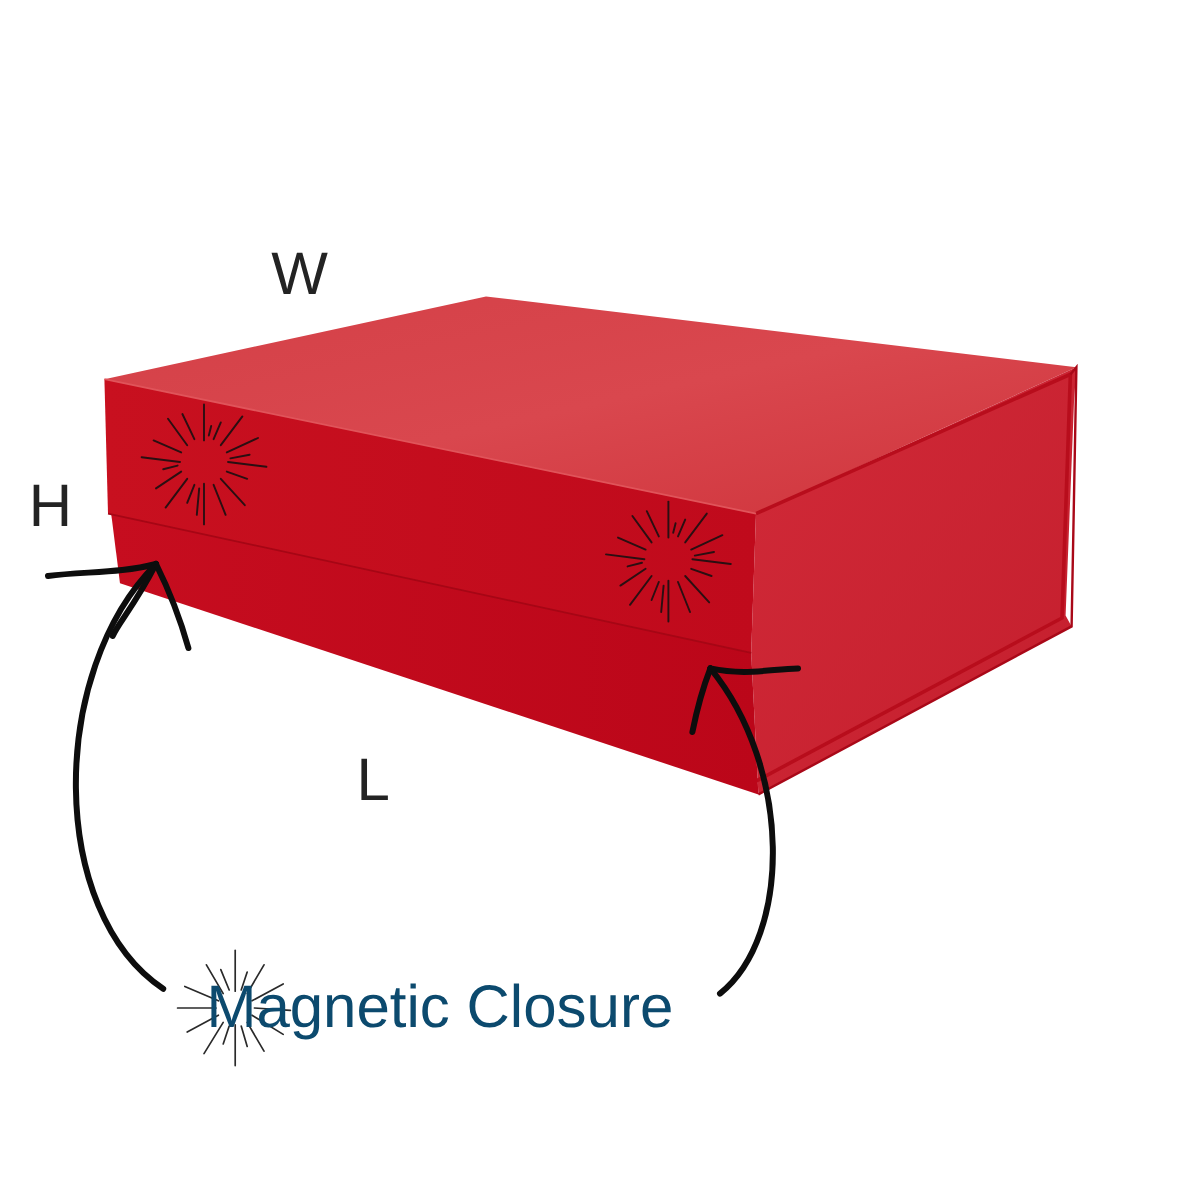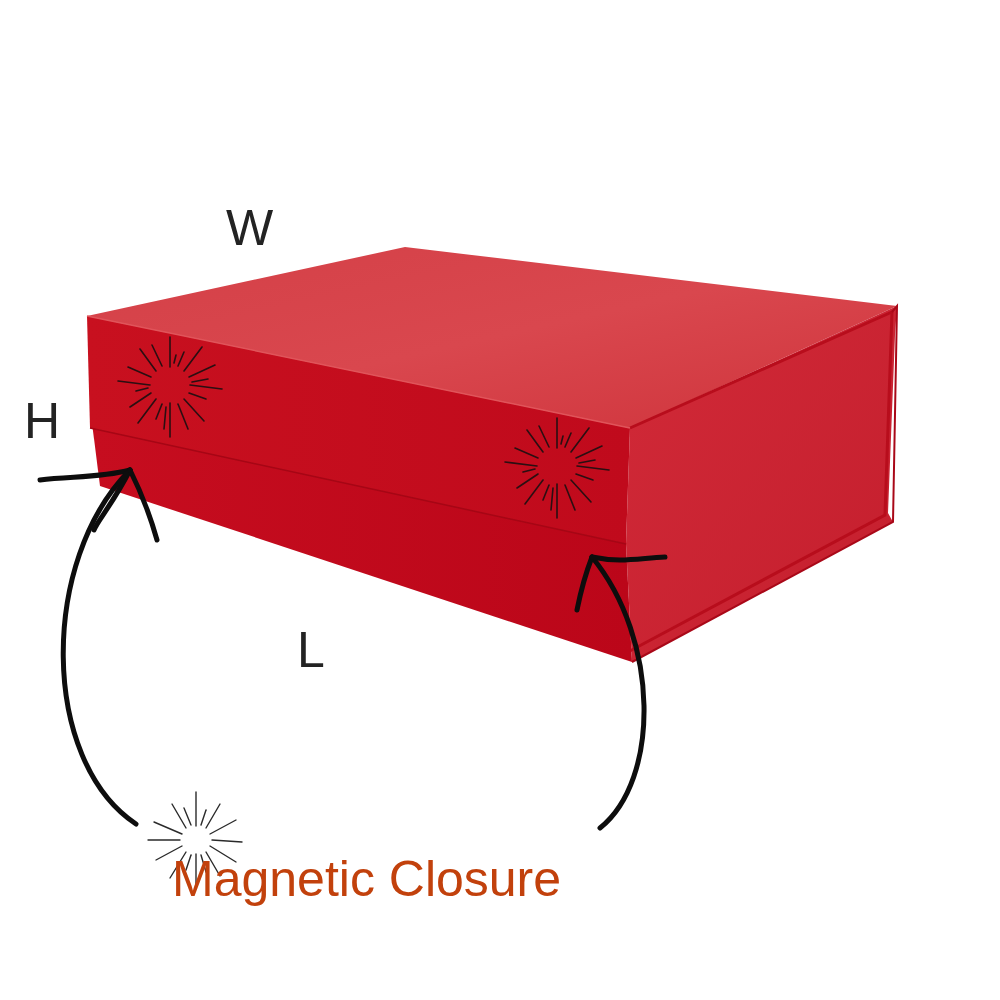--- a/index.html
+++ b/index.html
@@ -1,20 +1,20 @@
 <!DOCTYPE html>
 <html><head>
 <meta charset="utf-8">
 <style>
   html, body { margin: 0; padding: 0; background: #ffffff; }
   body { width: 1000px; height: 1000px; position: relative; overflow: hidden; font-family: "Liberation Sans", "DejaVu Sans", sans-serif; }
   .stage { position: absolute; left: 0; top: 0; width: 1000px; height: 1000px; }
   svg.box { position: absolute; left: 0; top: 0; }
   .dim-label { position: absolute; color: #232323; font-size: 50px; font-weight: 400; line-height: 1; letter-spacing: 0; }
-  .caption { position: absolute; left: 172px; top: 814px; color: #c2410c; font-size: 50px; line-height: 1; white-space: nowrap; margin-top: 40px; }
+  .caption { position: absolute; left: 172px; top: 814px; color: #0c4a6e; font-size: 50px; line-height: 1; white-space: nowrap; }
 </style>
 </head>
 <body>
 
 <div class="stage">
 
   <svg class="box" width="1000" height="1000" viewBox="0 0 1000 1000">
     <defs>
       <linearGradient id="topGrad" x1="0" y1="0" x2="1" y2="1">
         <stop offset="0" stop-color="#d44047"></stop>

